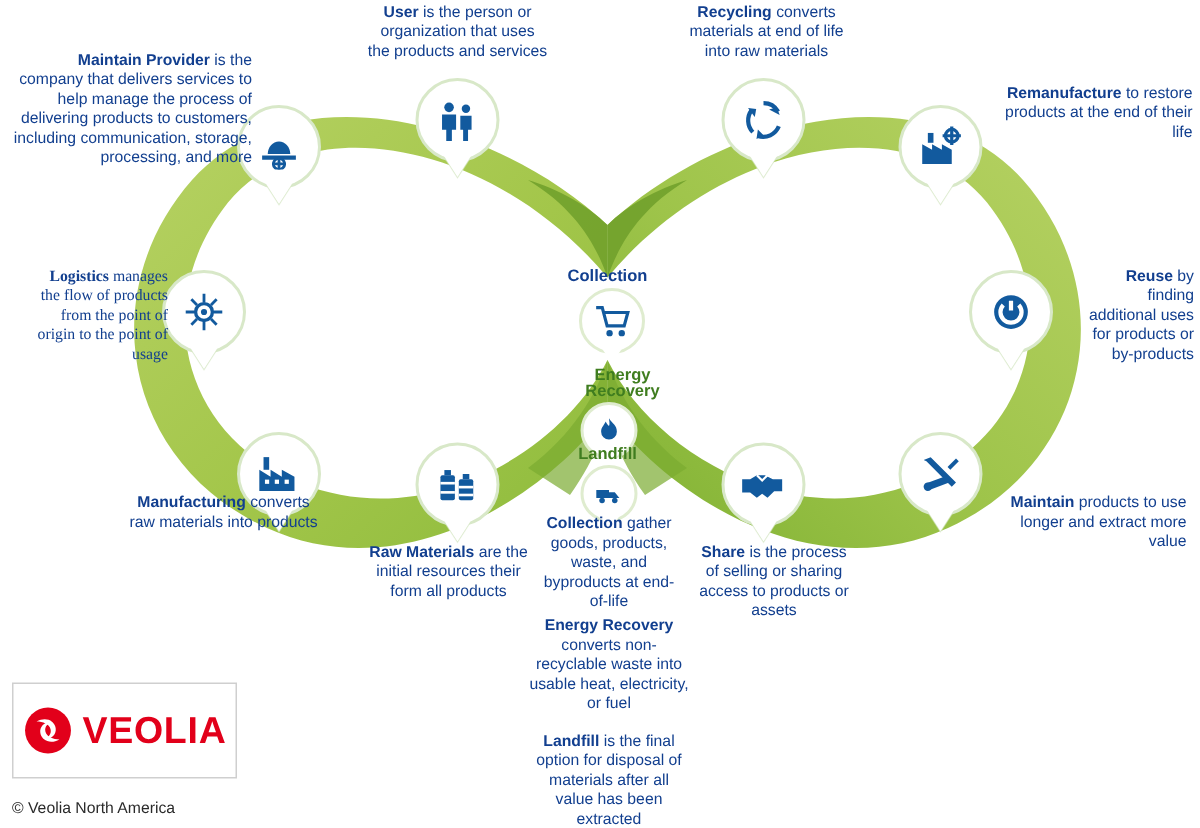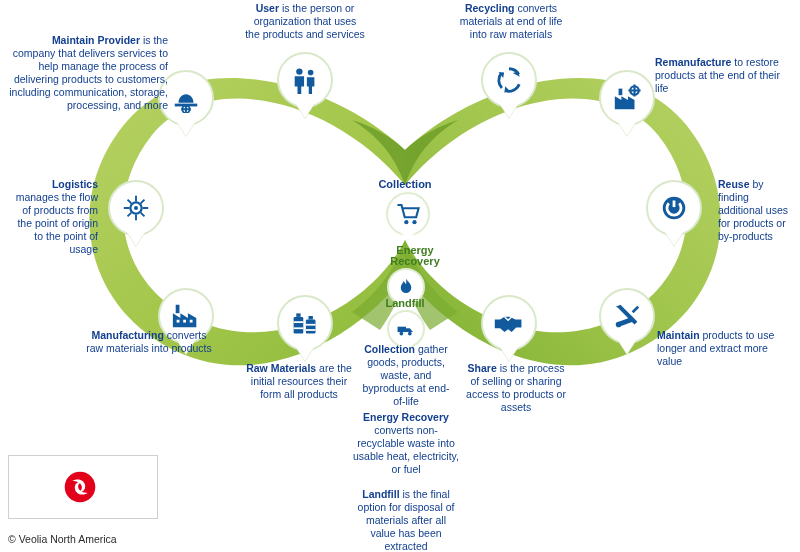--- a/index.html
+++ b/index.html
@@ -6,21 +6,21 @@
   body{
     width:800px;height:552px;position:relative;overflow:hidden;
     background:#ffffff;
     font-family:"Liberation Sans", sans-serif;
     color:#0d4a8f;
   }
   .lbl{position:absolute;font-size:10.5px;line-height:13px;color:#123f8f;}
   .lbl b{font-weight:bold;}
   .c{text-align:center;}
   .r{text-align:right;}
-  .l{text-align:left;}
+  .l{text-align:right;}
   .node{
     position:absolute;
     width:56px;height:56px;
     background:#ffffff;
     border:2px solid #d8e8c8;
     border-radius:50%;
     box-sizing:border-box;
     display:flex;align-items:center;justify-content:center;
   }
   .node .pin{
@@ -252,21 +252,21 @@
 </div>
 
 <div class="lbl c" style="left:452px;top:2px;width:118px;">
   <b>Recycling</b><span> converts materials at end of life into raw materials</span>
 </div>
 
 <div class="lbl l" style="left:655px;top:56px;width:140px;">
   <b>Remanufacture</b><span> to restore products at the end of their life</span>
 </div>
 
-<div class="lbl r" style="left:8px;top:178px;width:90px;">
+<div class="lbl r" style="left:22px;top:178px;width:90px;font-family:Liberation Serif, serif;">
   <b>Logistics</b><span> manages the flow of products from the point of origin to the point of usage</span>
 </div>
 
 <div class="lbl l" style="left:718px;top:178px;width:78px;">
   <b>Reuse</b><span> by finding additional uses for products or by-products</span>
 </div>
 
 <div class="lbl c" style="left:85px;top:329px;width:128px;">
   <b>Manufacturing</b><span> converts raw materials into products</span>
 </div>
@@ -294,14 +294,15 @@
 <div class="lbl c" style="left:354px;top:488px;width:104px;">
   <b>Landfill</b><span> is the final option for disposal of materials after all value has been extracted</span>
 </div>
 
 <div class="veolia-box">
   <svg width="34" height="34" viewBox="0 0 40 40" style="margin-right:6px;">
     <circle cx="20" cy="20" r="18" fill="#e2001a"></circle>
     <path d="M11 13c7-4 14-1 15 5 1 6-5 10-10 8 4 0 7-3 6-7-1-4-6-6-11-6z" fill="#ffffff"></path>
     <path d="M29 27c-7 4-14 1-15-5-1-6 5-10 10-8-4 0-7 3-6 7 1 4 6 6 11 6z" fill="#ffffff"></path>
   </svg>
+  <span class="veolia-word">VEOLIA</span>
 </div>
 <div class="copyright">© Veolia North America</div>
 
 </body></html>

